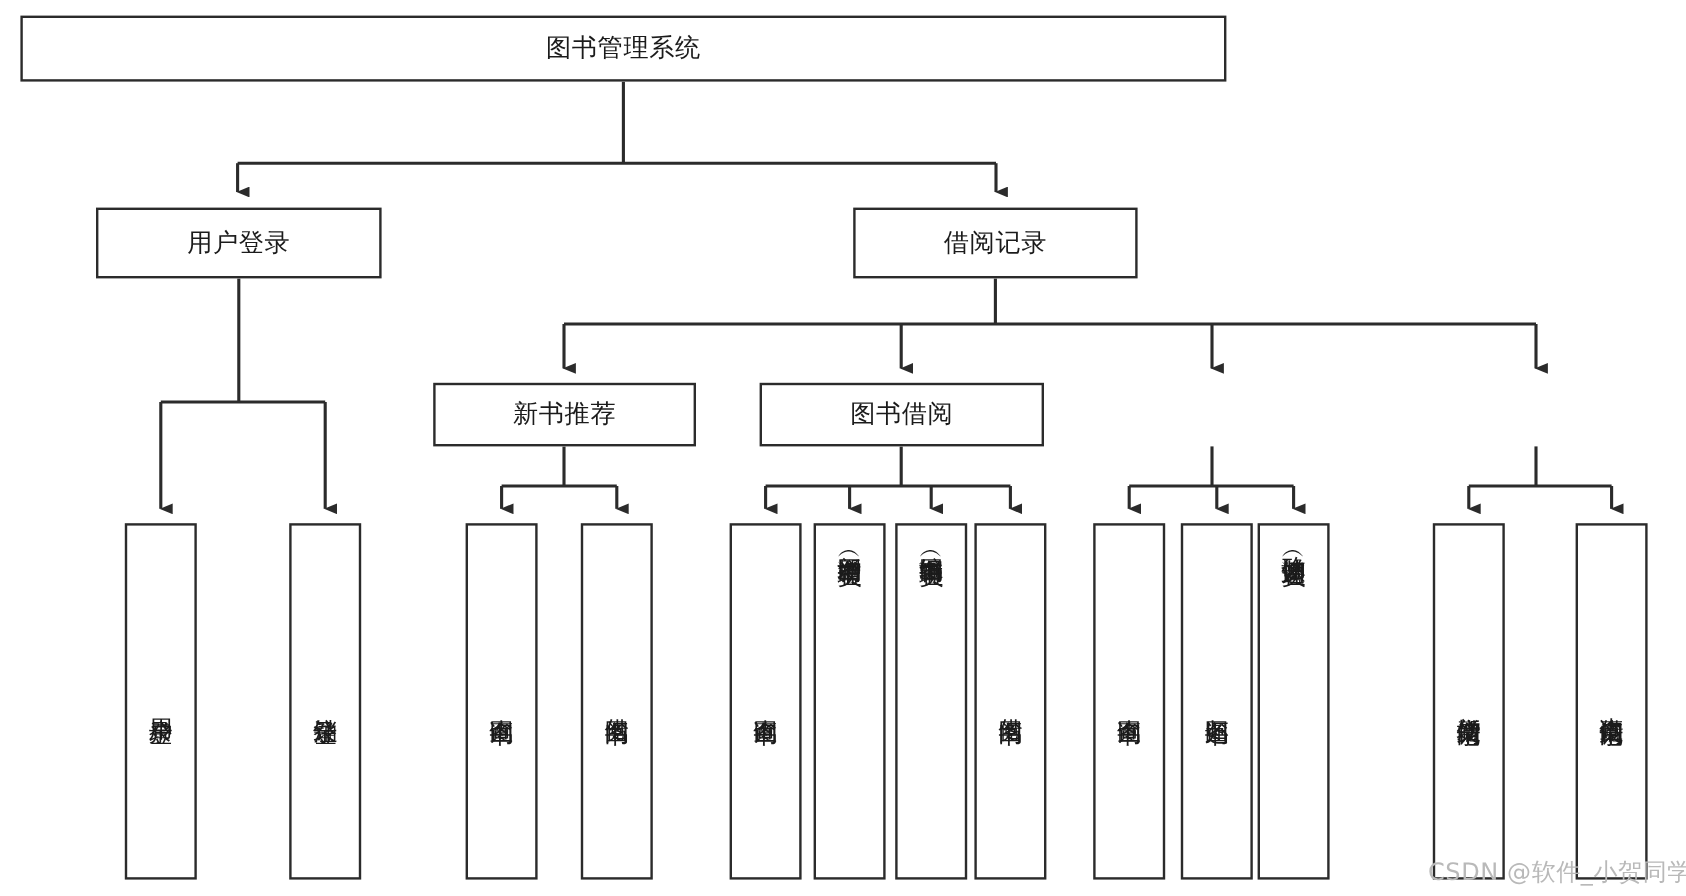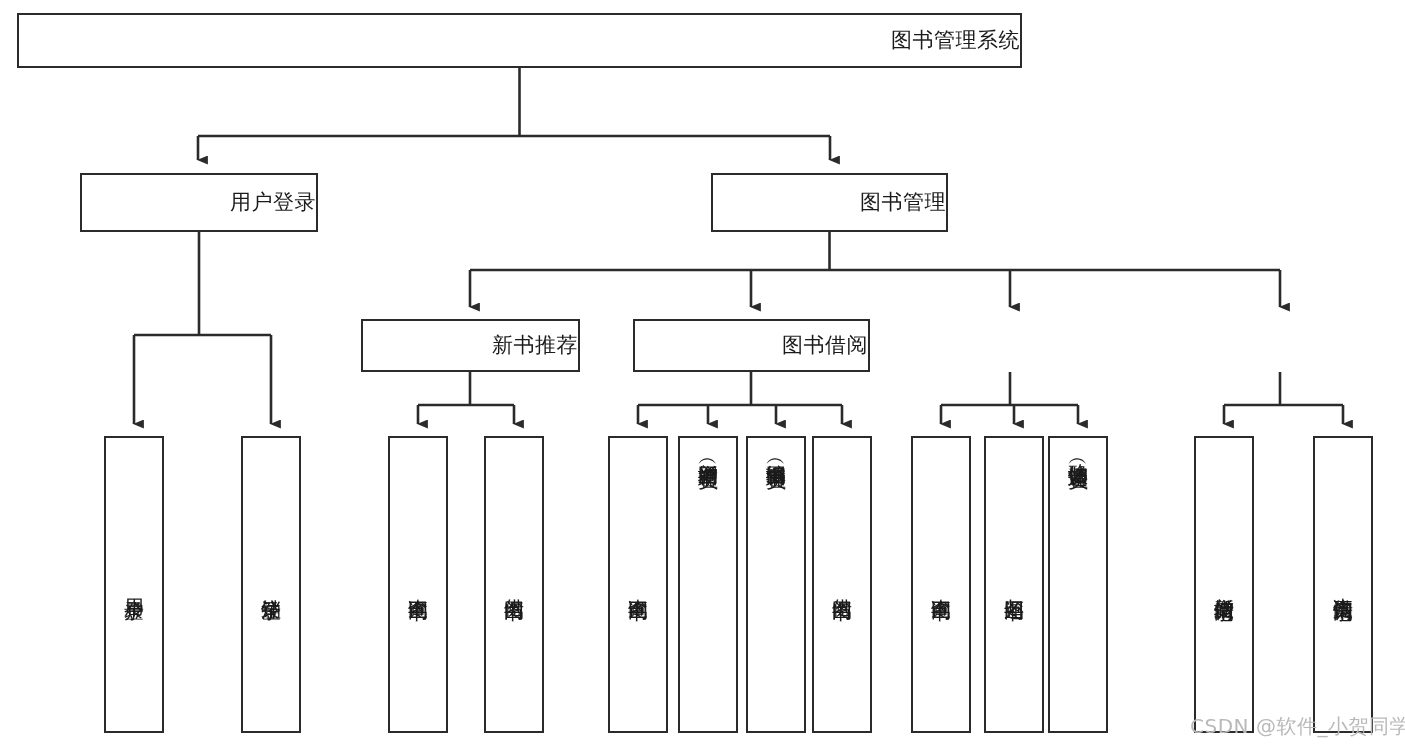--- a/index.html
+++ b/index.html
@@ -28,21 +28,21 @@
     height: 747px;
     pointer-events: none;
   }
   .node {
     position: absolute;
     box-sizing: border-box;
     background: #ffffff;
     border: 2px solid #2b2b2b;
     display: flex;
     align-items: center;
-    justify-content: flex-end;
+    justify-content: center;
     color: #1b1b1b;
   }
   .node.horizontal .node-label {
     writing-mode: horizontal-tb;
     font-size: 21px;
     line-height: 1.2;
     letter-spacing: 0.5px;
     white-space: nowrap;
   }
   .node.vertical {
@@ -133,21 +133,21 @@
   </svg>
 
   <div class="node horizontal node-root" style="left:17px; top:13px; width:1005px; height:55px;">
     <span class="node-label">图书管理系统</span>
   </div>
 
   <div class="node horizontal" style="left:80px; top:173px; width:238px; height:59px;">
     <span class="node-label">用户登录</span>
   </div>
   <div class="node horizontal" style="left:711px; top:173px; width:237px; height:59px;">
-    <span class="node-label">图书管理</span>
+    <span class="node-label">借阅记录</span>
   </div>
 
   <div class="node horizontal" style="left:361px; top:319px; width:219px; height:53px;">
     <span class="node-label">新书推荐</span>
   </div>
   <div class="node horizontal" style="left:633px; top:319px; width:237px; height:53px;">
     <span class="node-label">图书借阅</span>
   </div>
 
   <div class="node vertical centered" style="left:104px; top:436px; width:60px; height:297px;">

